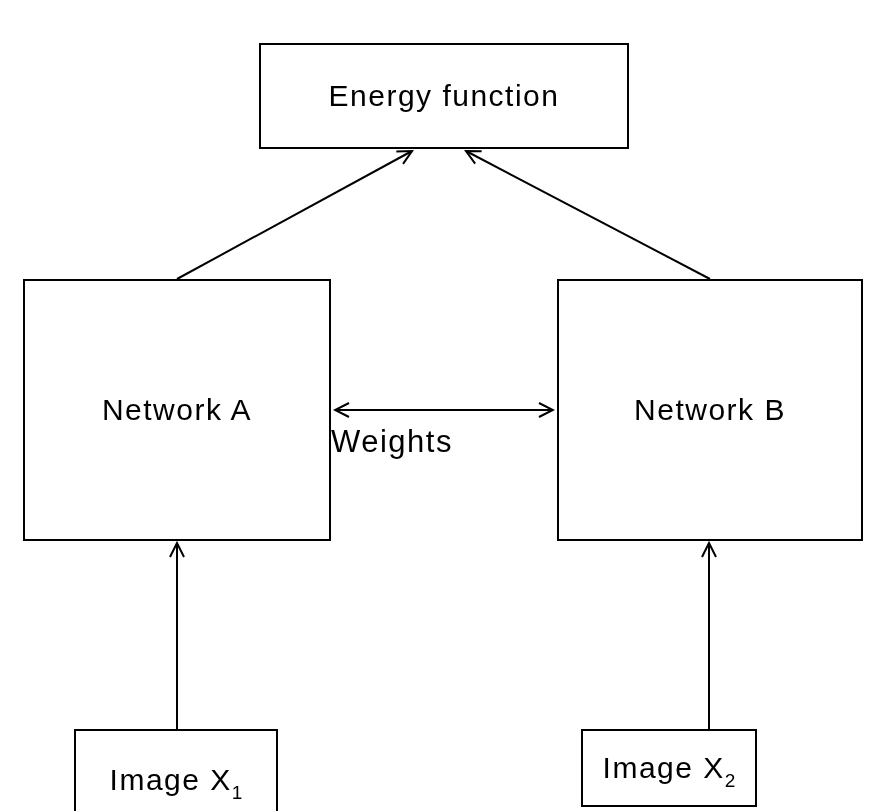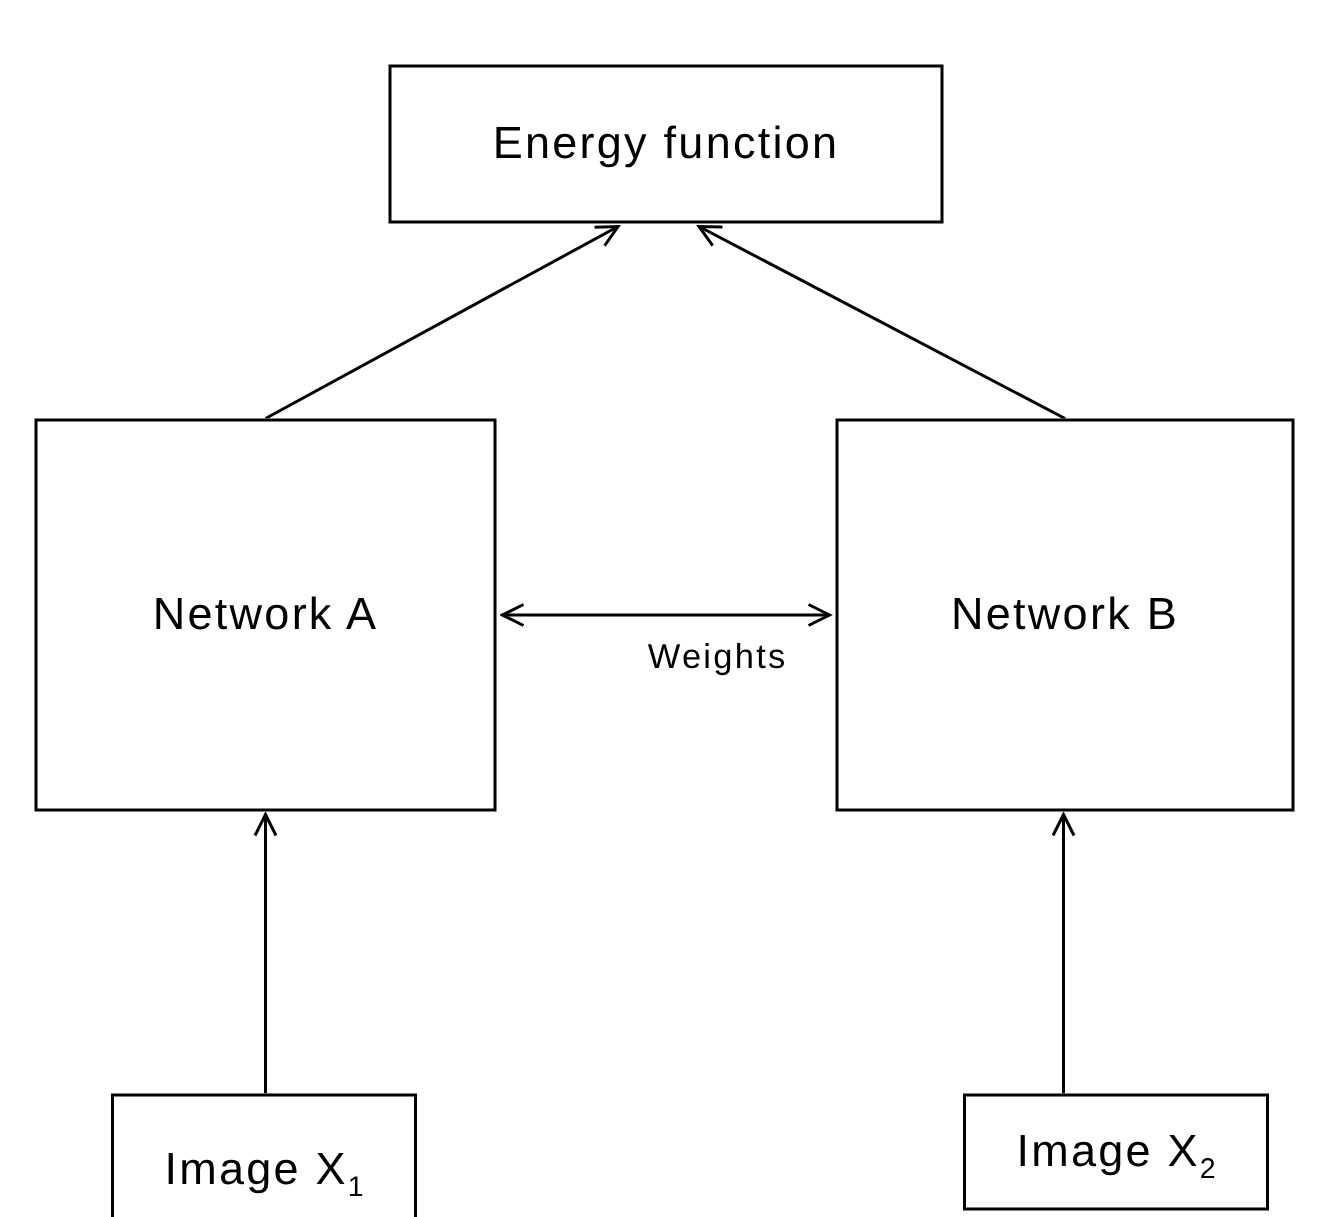--- a/index.html
+++ b/index.html
@@ -33,34 +33,34 @@
     align-items: center;
     justify-content: center;
     font-size: 30px;
     letter-spacing: 1.5px;
     white-space: nowrap;
   }
   .box-energy   { left: 259px; top: 23px;  width: 370px; height: 106px; }
   .box-net-a    { left: 23px;  top: 259px; width: 308px; height: 262px; }
   .box-net-b    { left: 557px; top: 259px; width: 306px; height: 262px; }
   .box-img-a    { left: 74px;  top: 709px; width: 204px; height: 101px; }
-  .box-img-b    { left: 642px; top: 709px; width: 204px; height: 78px; }
+  .box-img-b    { left: 581px; top: 709px; width: 176px; height: 78px; }
   .box sub {
     font-size: 19px;
     letter-spacing: 0;
     line-height: 0;
     vertical-align: -0.45em;
   }
   .edge-label {
     position: absolute;
     left: 331px;
     top: 404px;
     width: 194px;
-    text-align: right;
-    font-size: 23px;
+    text-align: left;
+    font-size: 31px;
     letter-spacing: 1.5px;
   }
 </style>
 </head>
 <body>
 
 <div class="canvas">
 
   <svg class="arrows" viewBox="0 0 886 811" xmlns="http://www.w3.org/2000/svg">
     <defs>

